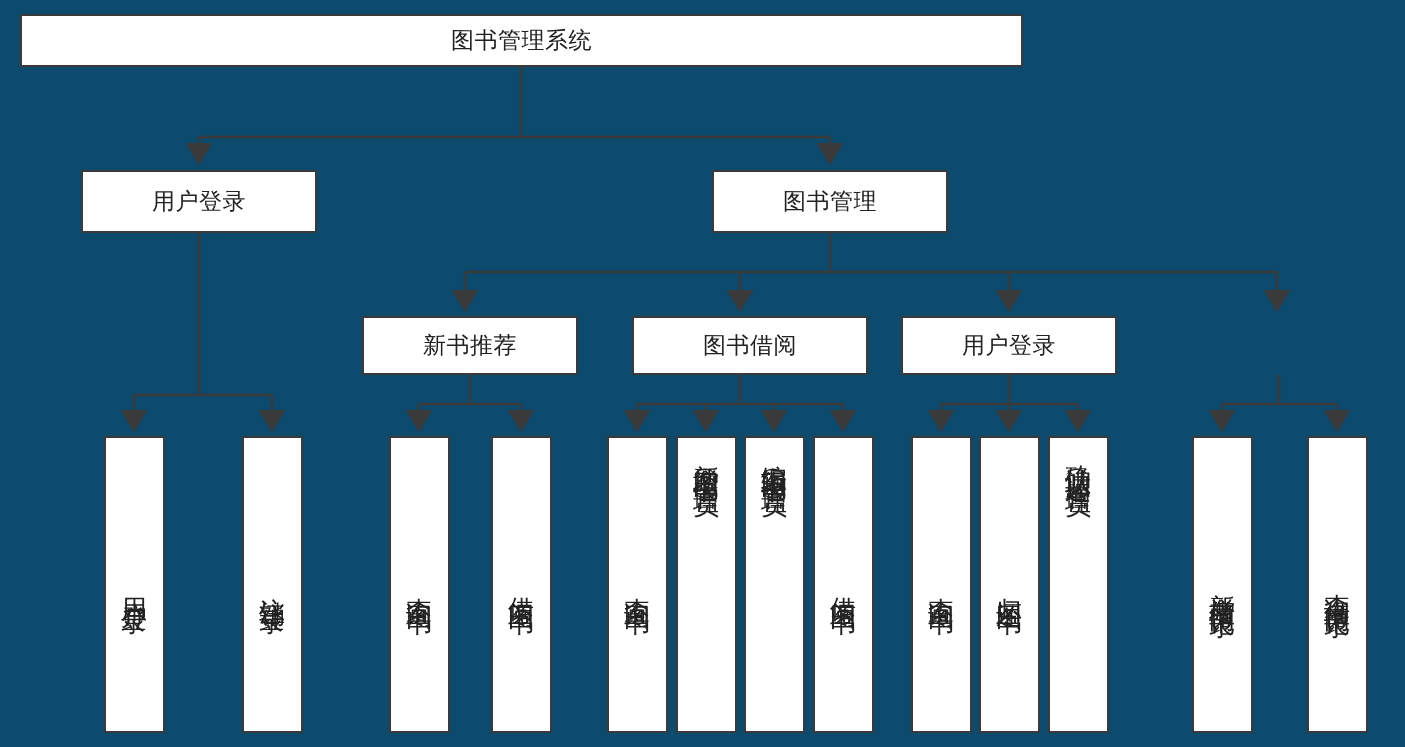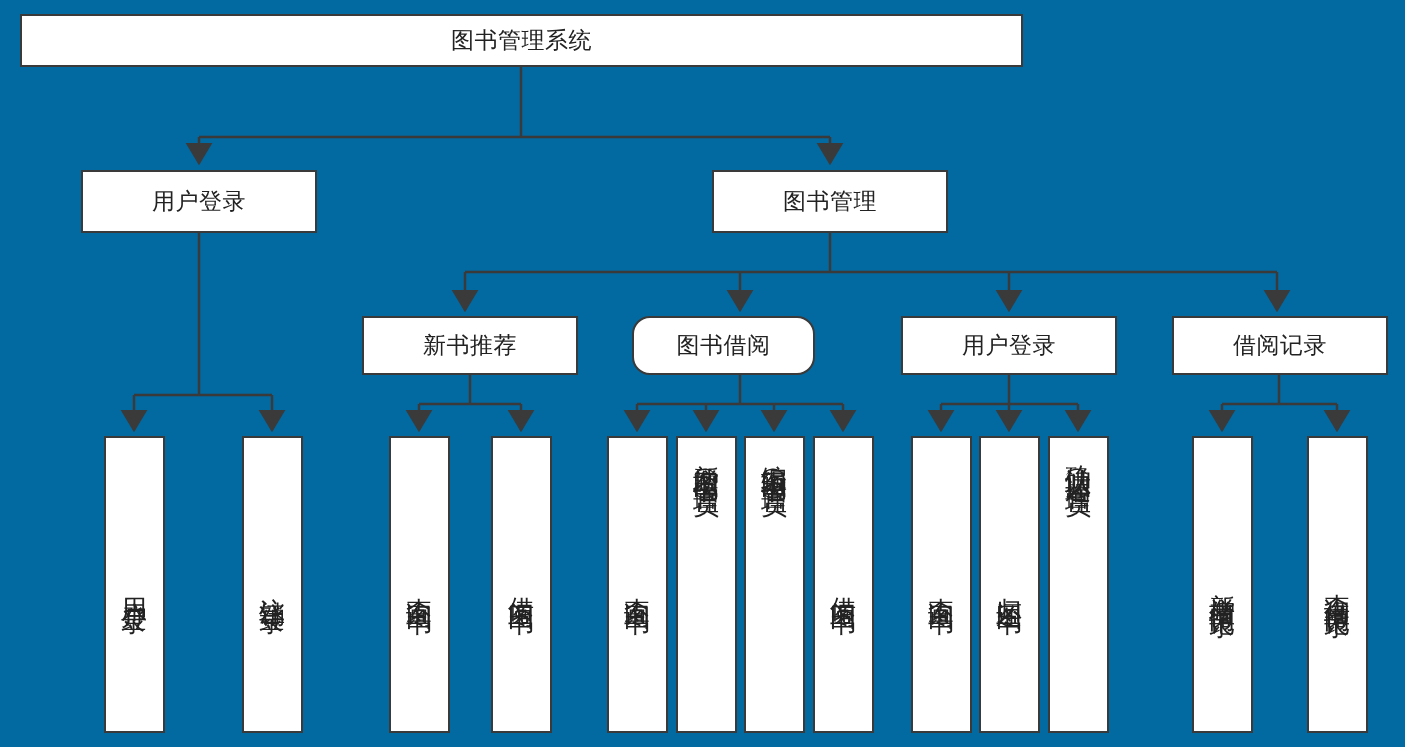--- a/index.html
+++ b/index.html
@@ -7,21 +7,21 @@
     padding: 0;
     background: #ffffff;
   }
   body {
     font-family: "Liberation Sans", "DejaVu Sans", sans-serif;
   }
   #canvas {
     position: relative;
     width: 1405px;
     height: 747px;
-    background: #0369a1;
+    background: #0c4a6e;
     overflow: hidden;
   }
   #edges {
     position: absolute;
     left: 0;
     top: 0;
     width: 1405px;
     height: 747px;
     pointer-events: none;
   }
@@ -137,29 +137,26 @@
   <div class="node horiz" style="left:81px; top:170px; width:236px; height:63px;">
     <span class="lbl">用户登录</span>
   </div>
   <div class="node horiz" style="left:712px; top:170px; width:236px; height:63px;">
     <span class="lbl">图书管理</span>
   </div>
 
   <div class="node horiz" style="left:362px; top:316px; width:216px; height:59px;">
     <span class="lbl">新书推荐</span>
   </div>
-  <div class="node horiz" style="left:632px; top:316px; width:183px; height:59px;border-radius:18px;">
+  <div class="node horiz" style="left:632px; top:316px; width:236px; height:59px;">
     <span class="lbl">图书借阅</span>
   </div>
   <div class="node horiz" style="left:901px; top:316px; width:216px; height:59px;">
     <span class="lbl">用户登录</span>
   </div>
-  <div class="node horiz" style="left:1172px; top:316px; width:216px; height:59px;">
-    <span class="lbl">借阅记录</span>
-  </div>
 
   <div class="node vert mid" style="left:104px; top:436px; width:61px; height:297px;">
     <span class="lbl">用户登录</span>
   </div>
   <div class="node vert mid" style="left:242px; top:436px; width:61px; height:297px;">
     <span class="lbl">注销登录</span>
   </div>
 
   <div class="node vert mid" style="left:389px; top:436px; width:61px; height:297px;">
     <span class="lbl">查询图书</span>

